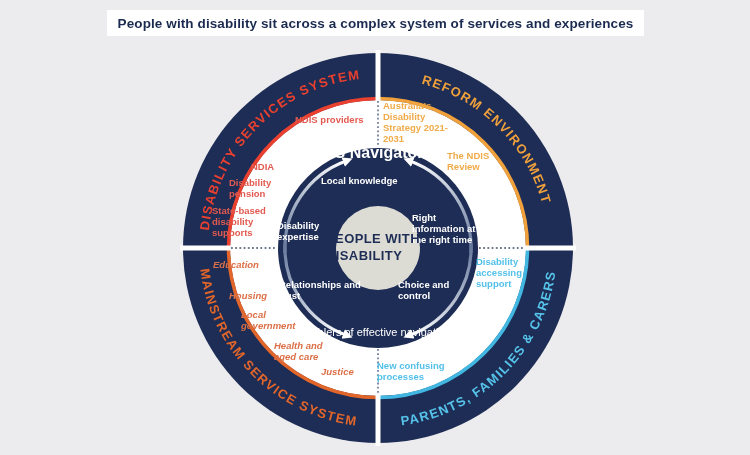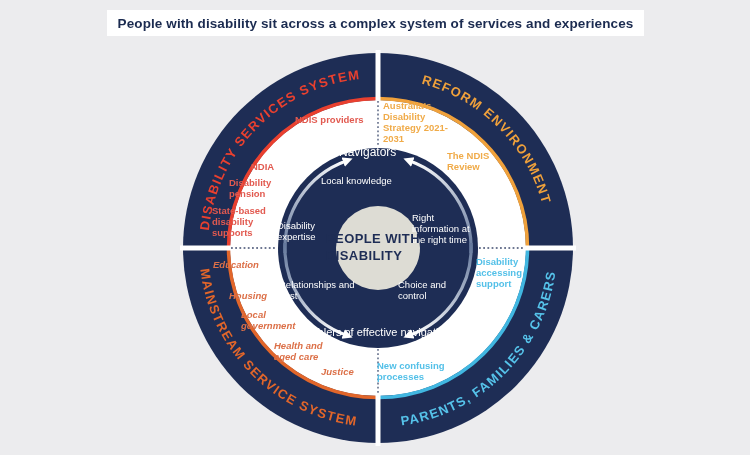--- a/index.html
+++ b/index.html
@@ -22,22 +22,22 @@
   }
   svg.diagram{position:absolute;left:0;top:0;}
   .lbl{
     position:absolute;transform:translate(-50%,-50%);
     font-size:9.5px;line-height:1.15;font-weight:600;
   }
   .q-red{color:#e25a50;}
   .q-gold{color:#f0ab49;}
   .q-orange{color:#dc7048;font-style:italic;}
   .q-blue{color:#53c0e8;}
-  .hub-lbl{color:#ffffff;font-weight:400;}
-  .hub-big{font-size:12px;font-weight:400;white-space:nowrap;}
+  .hub-lbl{color:#ffffff;font-weight:700;}
+  .hub-big{font-size:16px;font-weight:700;white-space:nowrap;}
   .hub-bottom{font-size:11px;font-weight:400;}
   .center-lbl{
     color:#1e2d55;font-size:13px;font-weight:600;letter-spacing:.4px;
     line-height:1.3;
   }
   .curve-label{
     font-size:13px;font-weight:bold;letter-spacing:1.3px;
   }
 </style>
 </head>

